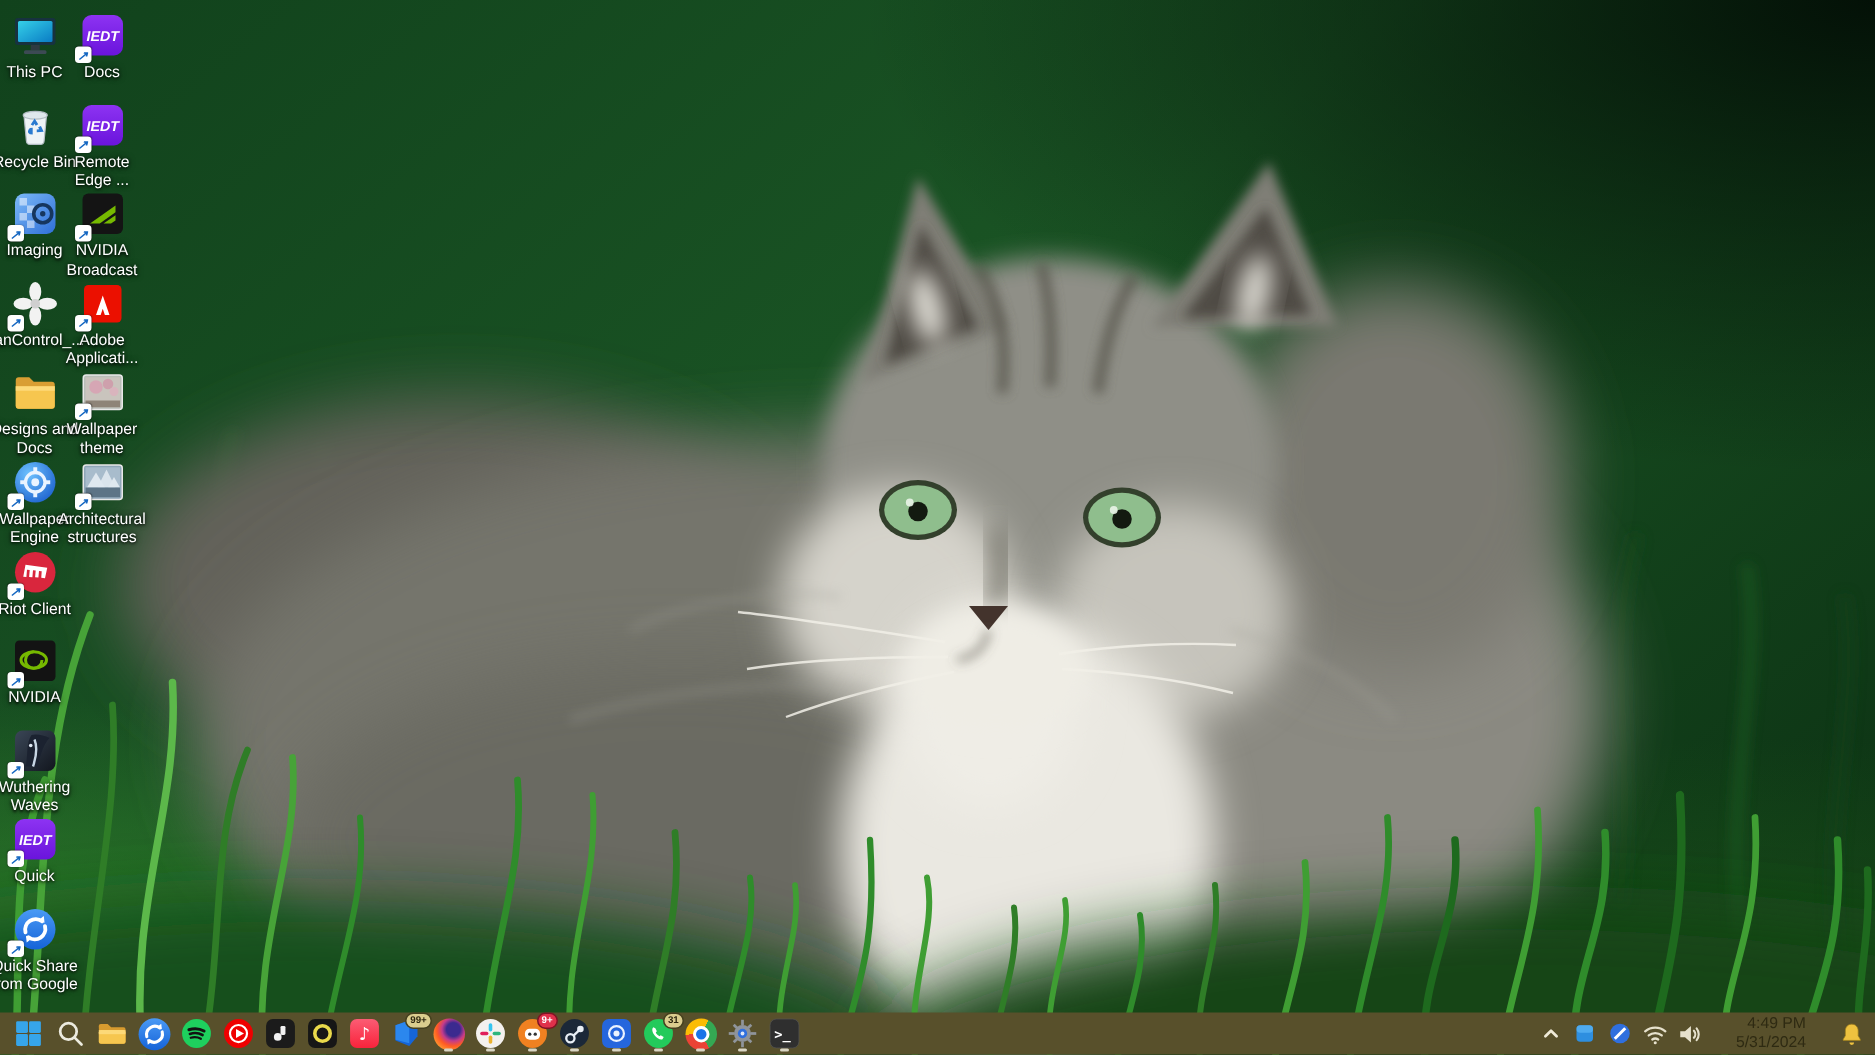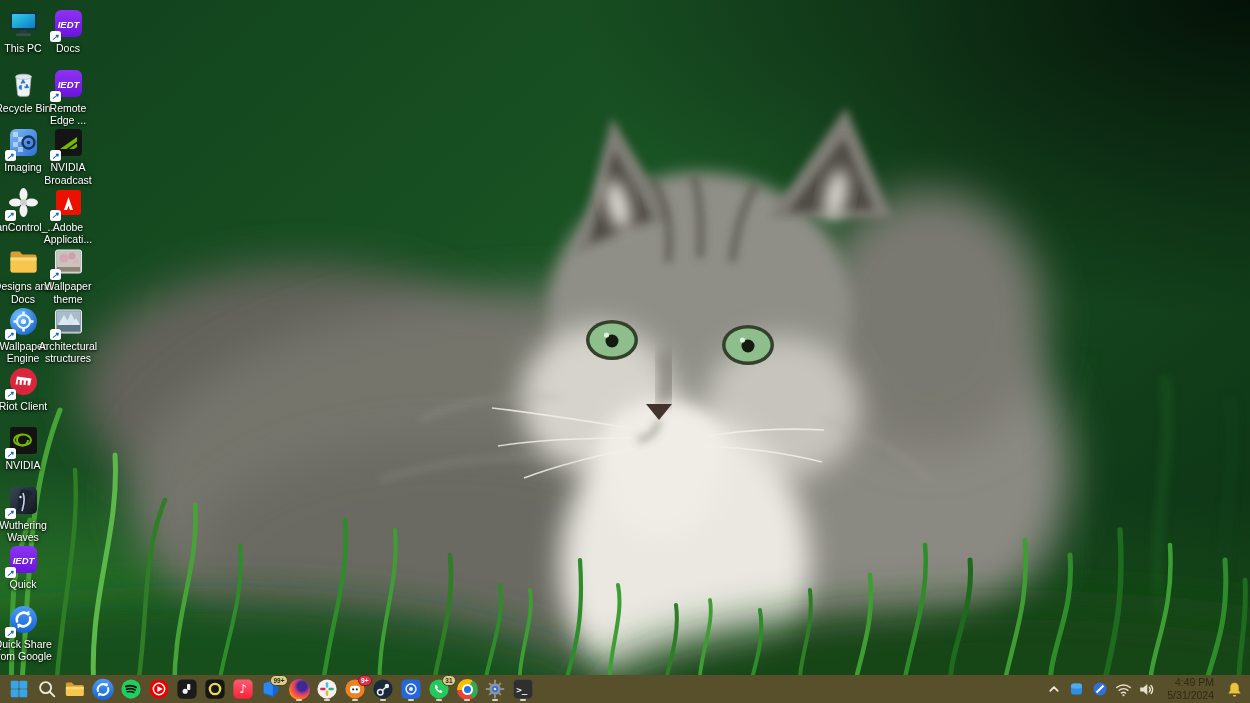--- a/index.html
+++ b/index.html
@@ -34,21 +34,21 @@
          line-height:1.1;border:1px solid #45401e;z-index:2;}
   .badge.red{background:#e0314b;color:#fff;border:1px solid #7e1424;}
   .ffx{width:21px;height:21px;border-radius:50%;
        background:radial-gradient(circle at 63% 35%, #3b2a8f 0 24%, #c33b8b 40%, #ff5a24 58%, #ff9a2e 80%, #ffc24a 100%);}
   .chrome{width:21px;height:21px;border-radius:50%;position:relative;
        background:conic-gradient(from 150deg,#ea4335 0 33%,#fbbc05 33% 66%,#34a853 66% 100%);}
   .chrome::after{content:"";position:absolute;inset:5px;background:#1a73e8;
        border:2px solid #fff;border-radius:50%;box-sizing:border-box;}
   
   .tray{position:absolute;right:0;top:0;bottom:0;display:flex;align-items:center;
-        gap:4px;padding-right:5px;}
+        gap:14px;padding-right:5px;}
   .tray .tb-item{width:22px;margin:0;}
   .clock{text-align:right;color:#2e2a12;font-size:10.5px;line-height:1.25;
          margin:0 5px 0 6px;font-weight:400;}
 </style>
 </head>
 <body>
 
 <div class="wallpaper">
 <svg class="scene" width="1250" height="703" viewBox="0 0 1250 703">
   <defs>

